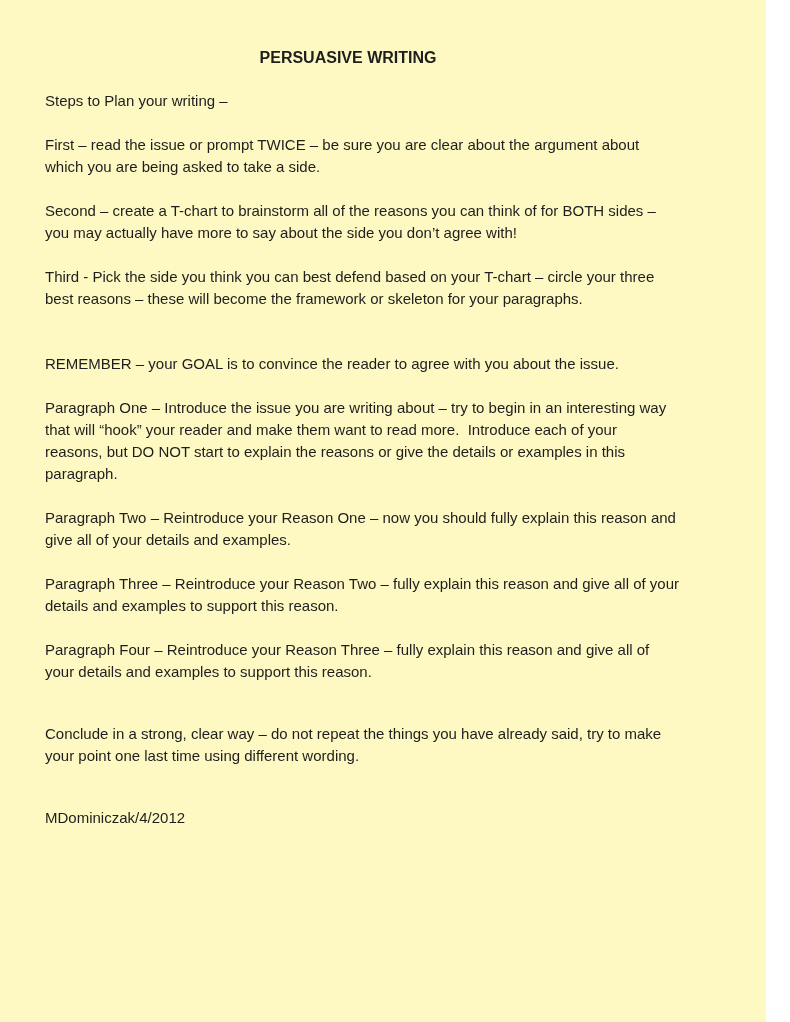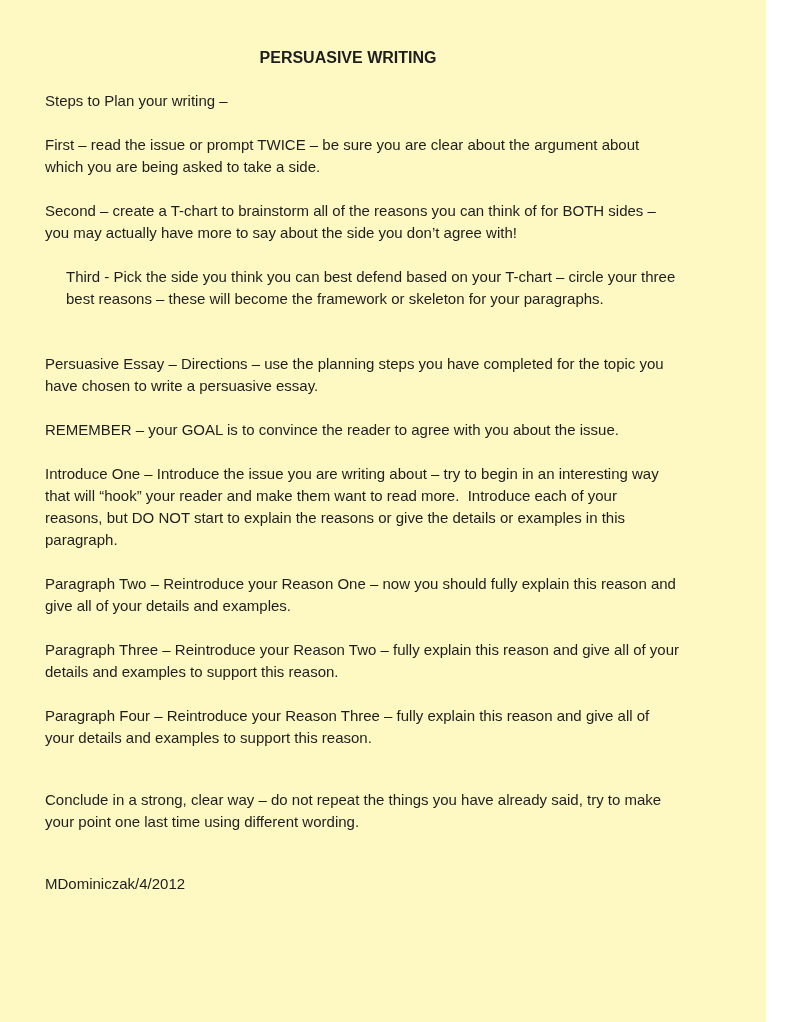--- a/index.html
+++ b/index.html
@@ -27,21 +27,20 @@
     margin: 0 0 21px 0;
     text-align: center;
     padding-right: 80px;
   }
   .para {
     margin: 0 0 22px 0;
     white-space: pre-wrap;
   }
   .para.gap-xl {
     margin-bottom: 43px;
-    margin-left: 21px;
   }
   .para.no-gap {
     margin-bottom: 0;
     margin-top: 40px;
   }
   .lead {
     font-weight: normal;
   }
   .footer {
     margin-top: 135px;
@@ -59,26 +58,24 @@
 
   <p class="para"><span class="lead">First</span><span> – read the issue or prompt TWICE – be sure you are clear about the argument about
 which you are being asked to take a side.</span></p>
 
   <p class="para"><span class="lead">Second</span><span> – create a T-chart to brainstorm all of the reasons you can think of for BOTH sides –
 you may actually have more to say about the side you don’t agree with!</span></p>
 
   <p class="para gap-xl"><span class="lead">Third</span><span> - Pick the side you think you can best defend based on your T-chart – circle your three
 best reasons – these will become the framework or skeleton for your paragraphs.</span></p>
 
-  <p class="para"><span class="lead">Persuasive Essay – Directions</span><span> – use the planning steps you have completed for the topic you
-have chosen to write a persuasive essay.</span></p>
 
   <p class="para"><span class="lead">REMEMBER – your GOAL is to convince the reader to agree with you about the issue.</span><span></span></p>
 
-  <p class="para"><span class="lead">Introduce One</span><span> – Introduce the issue you are writing about – try to begin in an interesting way
+  <p class="para"><span class="lead">Paragraph One</span><span> – Introduce the issue you are writing about – try to begin in an interesting way
 that will “hook” your reader and make them want to read more.  Introduce each of your
 reasons, but DO NOT start to explain the reasons or give the details or examples in this
 paragraph.</span></p>
 
   <p class="para"><span class="lead">Paragraph Two</span><span> – Reintroduce your Reason One – now you should fully explain this reason and
 give all of your details and examples.</span></p>
 
   <p class="para"><span class="lead">Paragraph Three</span><span> – Reintroduce your Reason Two – fully explain this reason and give all of your
 details and examples to support this reason.</span></p>
 

